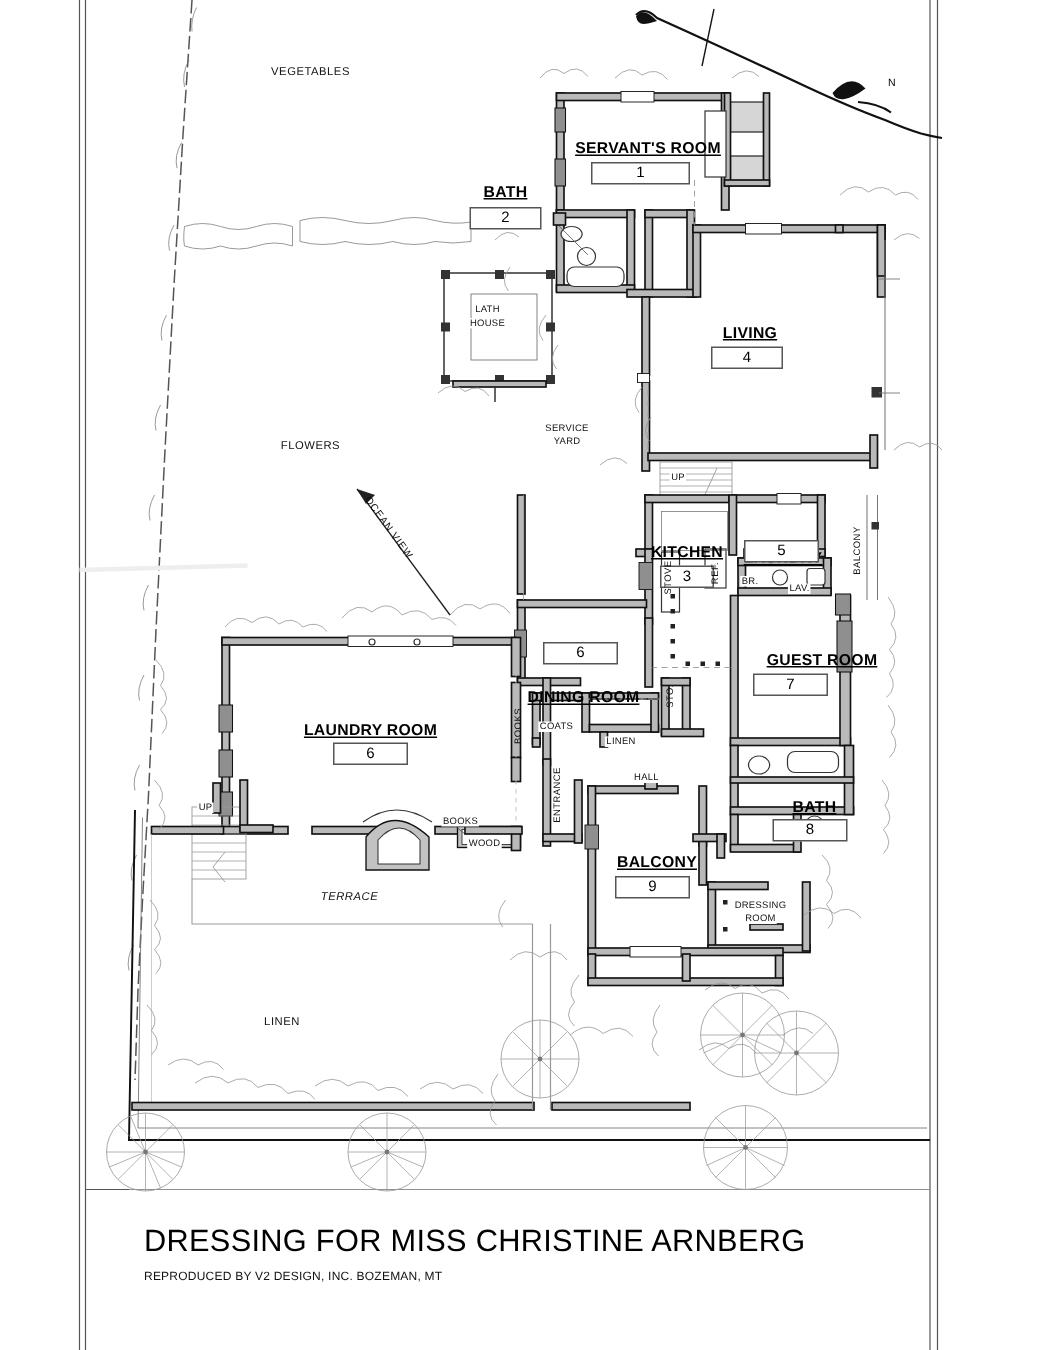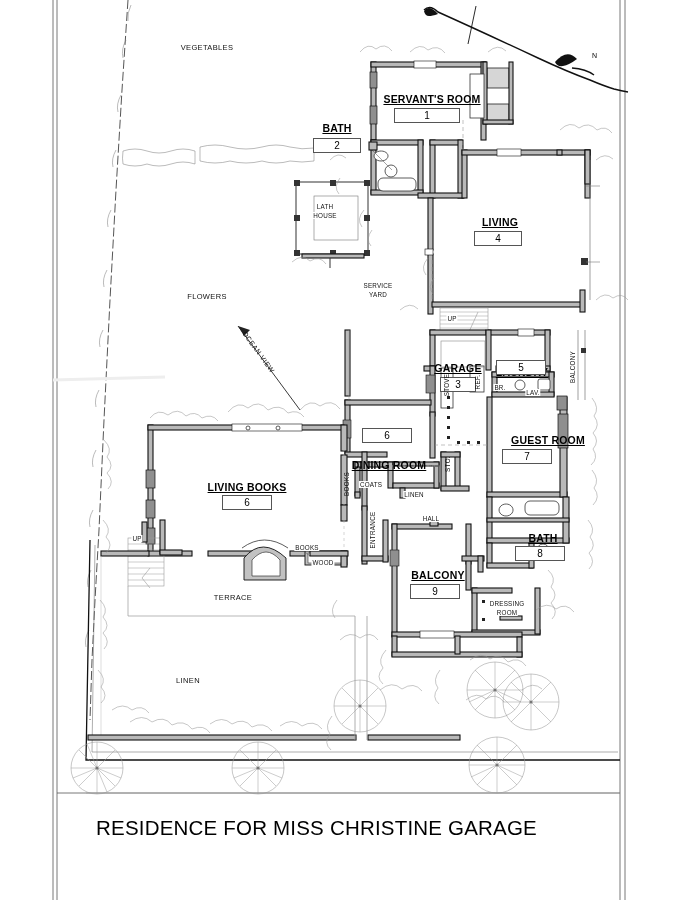--- a/index.html
+++ b/index.html
@@ -524,37 +524,37 @@
     </g>
   </svg>
 
   <div id="text-layer">
       <div class="lbl room-name" style="left: 432px; top: 93px;">SERVANT'S ROOM</div>
       <div class="room-num-box" style="left: 427px; top: 108px; width: 64px;">1</div>
       <div class="lbl room-name" style="left: 337px; top: 122px;">BATH</div>
       <div class="room-num-box" style="left: 337px; top: 138px; width: 46px;">2</div>
       <div class="lbl room-name" style="left: 500px; top: 216px;">LIVING</div>
       <div class="room-num-box" style="left: 498px; top: 231px; width: 46px;">4</div>
-      <div class="lbl room-name" style="left: 458px; top: 362px;">GARAGE</div>
+      <div class="lbl room-name" style="left: 458px; top: 362px;">KITCHEN</div>
       <div class="room-num-box" style="left: 458px; top: 377px; width: 34px;">3</div>
       <div class="lbl room-name" style="left: 522px; top: 346px; margin-top: 20px;">LAUNDRY</div>
       <div class="room-num-box" style="left: 521px; top: 360px; width: 48px;">5</div>
       <div class="lbl room-name" style="left: 389px; top: 413px; margin-top: 46px;">DINING ROOM</div>
       <div class="room-num-box" style="left: 387px; top: 428px; width: 48px;">6</div>
       <div class="lbl room-name" style="left: 530px; top: 434px; padding-left: 36px;">GUEST ROOM</div>
       <div class="room-num-box" style="left: 527px; top: 449px; width: 48px;">7</div>
       <div class="lbl room-name" style="left: 543px; top: 532px;">BATH</div>
       <div class="room-num-box" style="left: 540px; top: 546px; width: 48px;">8</div>
       <div class="lbl room-name" style="left: 438px; top: 569px;">BALCONY</div>
       <div class="room-num-box" style="left: 435px; top: 584px; width: 48px;">9</div>
-      <div class="lbl room-name" style="left: 247px; top: 481px;">LIVING BOOKS</div>
+      <div class="lbl room-name" style="left: 247px; top: 481px;">LAUNDRY ROOM</div>
       <div class="room-num-box" style="left: 247px; top: 495px; width: 48px;">6</div>
       <div class="lbl site-lbl" style="left: 207px; top: 43px;">VEGETABLES</div>
       <div class="lbl site-lbl" style="left: 192px; top: 292px; margin-left: 15px;">FLOWERS</div>
-      <div class="lbl site-lbl" style="left: 233px; top: 593px;">TERRACE</div>
+      <div class="lbl site-lbl" style="left: 233px; top: 593px; font-style: italic;">TERRACE</div>
       <div class="lbl site-lbl" style="left: 188px; top: 676px;">LINEN</div>
       <div class="lbl small-lbl" style="left: 325px; top: 203px;">LATH</div>
       <div class="lbl small-lbl" style="left: 325px; top: 212px;">HOUSE</div>
       <div class="lbl small-lbl" style="left: 378px; top: 282px;">SERVICE</div>
       <div class="lbl small-lbl" style="left: 378px; top: 291px;">YARD</div>
       <div class="lbl small-lbl" style="left: 452px; top: 315px;">UP</div>
       <div class="lbl small-lbl" style="left: 137px; top: 535px;">UP</div>
       <div class="lbl small-lbl" style="left: 371px; top: 481px;">COATS</div>
       <div class="lbl small-lbl" style="left: 414px; top: 491px;">LINEN</div>
       <div class="lbl small-lbl" style="left: 431px; top: 515px;">HALL</div>
@@ -567,17 +567,18 @@
       <div class="lbl vert-lbl rot-90" style="left: 446px; top: 385px;">STOVE</div>
       <div class="lbl vert-lbl rot-90" style="left: 477px; top: 382px;">REF.</div>
       <div class="lbl vert-lbl rot-90" style="left: 447px; top: 464px;">STO.</div>
       <div class="lbl vert-lbl rot-90" style="left: 346px; top: 484px;">BOOKS</div>
       <div class="lbl vert-lbl rot-90" style="left: 372px; top: 530px;">ENTRANCE</div>
       <div class="lbl vert-lbl rot-90" style="left: 572px; top: 367px;">BALCONY</div>
       <div class="lbl" style="left: 247px; top: 330px; font-size: 6.8px; letter-spacing: 0.6px; transform-origin: 0px 0px; transform: rotate(54deg); color: rgb(17, 17, 17);">OCEAN VIEW</div>
     </div>
 
   <div id="titleblock">
-    <div class="t-main multi">RESIDENCE  FOR MISS CHRISTINE GARAGE</div>
+    <div class="t-main multi">DRESSING  FOR MISS CHRISTINE ARNBERG</div>
+    <div class="t-sub multi">REPRODUCED BY V2 DESIGN, INC. BOZEMAN, MT</div>
   </div>
 
   <div class="lbl north-n" style="left:592px;top:52px;">N</div>
 </div>
 
 </body></html>

